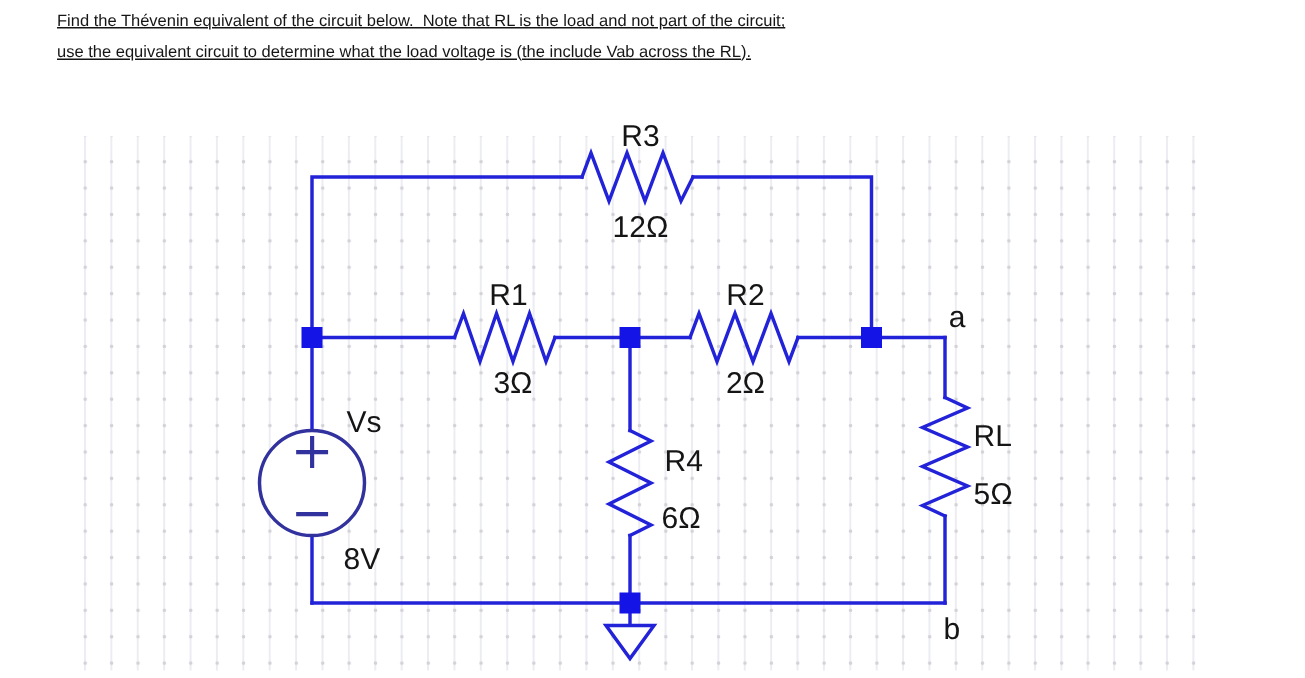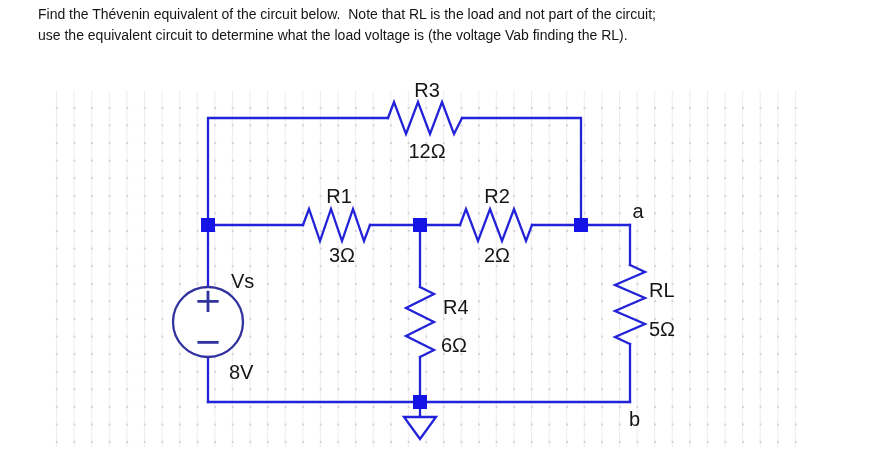--- a/index.html
+++ b/index.html
@@ -6,22 +6,23 @@
   .page{
     position:relative;
     width:870px;height:452px;
     background:#ffffff;
     overflow:hidden;
     font-family:"Liberation Sans", sans-serif;
   }
   .problem{
     position:absolute;left:38px;top:4px;width:800px;
     color:#151515;
-    font-size:14px;line-height:20.6px;
+    font-size:11px;line-height:20.6px;
     font-family:"Liberation Sans", sans-serif;
+    text-decoration:underline;
   }
   .problem p{margin:0;white-space:pre-wrap;}
   .mathvar{
     font-family:"Liberation Serif", serif;
     font-style:italic;
   }
   .mathsub{
     font-family:"Liberation Serif", serif;
     font-style:italic;
     font-size:0.68em;
@@ -46,21 +47,21 @@
     fill:#32329e;
   }
 </style>
 </head>
 <body>
 
 <div class="page">
 
   <div class="problem">
     <p>Find the Thévenin equivalent of the circuit below.  Note that RL is the load and not part of the circuit;</p>
-    <p>use the equivalent circuit to determine what the load voltage is (the voltage Vab finding the RL).</p>
+    <p>use the equivalent circuit to determine what the load voltage is (the include Vab across the RL).</p>
   </div>
 
   <div class="gridbg"></div>
 
   <svg class="circuit-svg" width="870" height="452" viewBox="0 0 870 452">
 
     <g stroke="#2222d8" stroke-width="2.3" fill="none" stroke-linecap="square">
 
       <polyline points="208,225 208,118 388,118"></polyline>
       <polyline points="388,118 394,102 406,134 418,102 430,134 442,102 454,134 462,118"></polyline>

